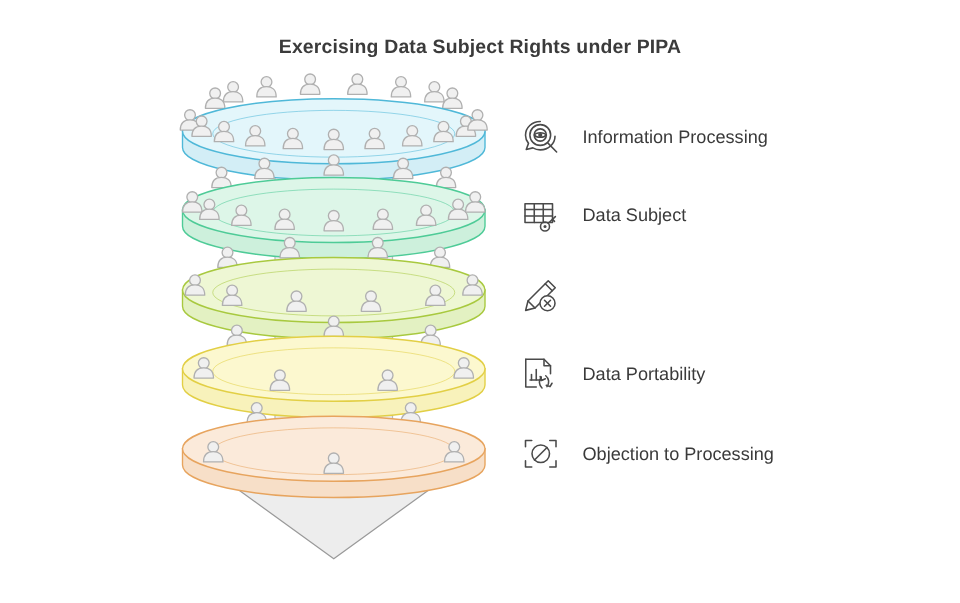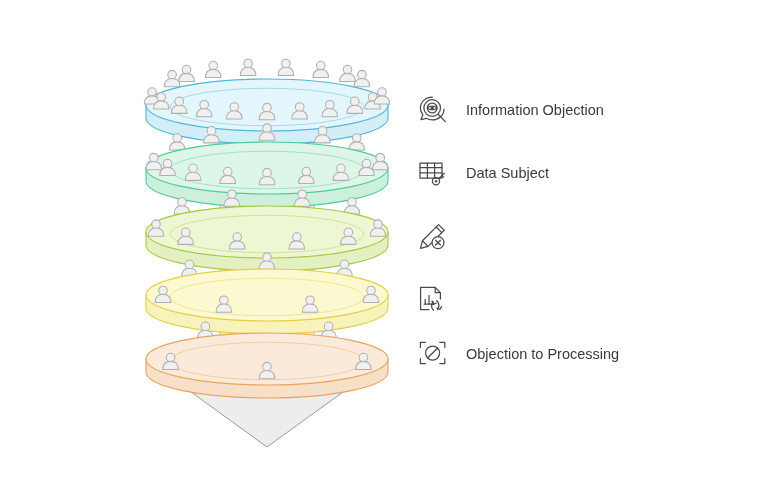--- a/index.html
+++ b/index.html
@@ -61,20 +61,21 @@
     font-size: 14.5px;
     color: #3a3a3a;
     white-space: nowrap;
   }
 </style>
 </head>
 <body>
 
 <div id="stage">
 
+  <div id="title">Exercising Data Subject Rights under PIPA</div>
 
   <svg id="funnel-svg" width="768" height="482" viewBox="0 0 768 482">
     <defs>
       <g id="person-glyph">
         <circle cx="0" cy="-6.2" r="4.1"></circle>
         <path d="M -7.4 5.2 C -7.4 -0.8 -4.0 -2.6 0 -2.6 C 4.0 -2.6 7.4 -0.8 7.4 5.2 Z"></path>
       </g>
     </defs>
 
     <g id="column-group">
@@ -197,21 +198,21 @@
       <span class="legend-icon">
         <svg width="34" height="34" viewBox="0 0 34 34" fill="none" stroke="#4a4a4a" stroke-width="1.25" stroke-linecap="round" stroke-linejoin="round">
           <path d="M16.2 4.2 C9.6 4.2 4.4 9.1 4.4 15.1 C4.4 17.6 5.3 19.9 6.8 21.7 L5.0 26.6 L10.3 25.3 C12.0 26.3 14.0 26.9 16.2 26.9 C22.8 26.9 28.0 22.0 28.0 16.0"></path>
           <circle cx="16.2" cy="15.0" r="8.3"></circle>
           <circle cx="16.2" cy="15.0" r="4.9"></circle>
           <path d="M11.6 15.0 C13.0 12.6 19.4 12.6 20.8 15.0 C19.4 17.4 13.0 17.4 11.6 15.0 Z"></path>
           <circle cx="16.2" cy="15.0" r="1.7" fill="#4a4a4a" stroke="none"></circle>
           <path d="M22.2 21.3 L29.3 28.6"></path>
         </svg>
       </span>
-      <span class="legend-label">Information Objection</span>
+      <span class="legend-label">Information Processing</span>
     </div>
 
     <div class="legend-row" style="top:63px">
       <span class="legend-icon">
         <svg width="34" height="34" viewBox="0 0 34 34" fill="none" stroke="#4a4a4a" stroke-width="1.25" stroke-linecap="round" stroke-linejoin="round">
           <rect x="4.0" y="7.0" width="22.0" height="15.0"></rect>
           <path d="M4.0 11.6 H26.0"></path>
           <path d="M4.0 16.8 H26.0"></path>
           <path d="M11.4 7.0 V22.0"></path>
           <path d="M18.6 7.0 V22.0"></path>
@@ -246,23 +247,24 @@
           <path d="M9.2 21.0 V16.6"></path>
           <path d="M13.0 21.0 V12.6"></path>
           <path d="M16.8 21.0 V18.4"></path>
           <path d="M8.0 21.0 H18.0"></path>
           <path d="M17.6 27.4 A6.2 6.2 0 0 1 17.0 18.8"></path>
           <path d="M20.6 17.6 A6.2 6.2 0 0 1 21.6 26.3"></path>
           <path d="M16.1 18.2 L17.2 21.4 L20.3 20.0"></path>
           <path d="M25.6 23.6 L24.0 26.3 L21.0 25.2"></path>
         </svg>
       </span>
-    </div>
-
-    <div class="legend-row" style="top:244px">
+      <span class="legend-label">Data Portability</span>
+    </div>
+
+    <div class="legend-row" style="top:254px">
       <span class="legend-icon">
         <svg width="34" height="34" viewBox="0 0 34 34" fill="none" stroke="#4a4a4a" stroke-width="1.25" stroke-linecap="round" stroke-linejoin="round">
           <path d="M4.4 10.4 V5.4 H9.4"></path>
           <path d="M23.8 5.4 H28.8 V10.4"></path>
           <path d="M28.8 21.6 V26.6 H23.8"></path>
           <path d="M9.4 26.6 H4.4 V21.6"></path>
           <circle cx="16.6" cy="16.0" r="7.0"></circle>
           <path d="M11.6 21.0 L21.6 11.0"></path>
         </svg>
       </span>

